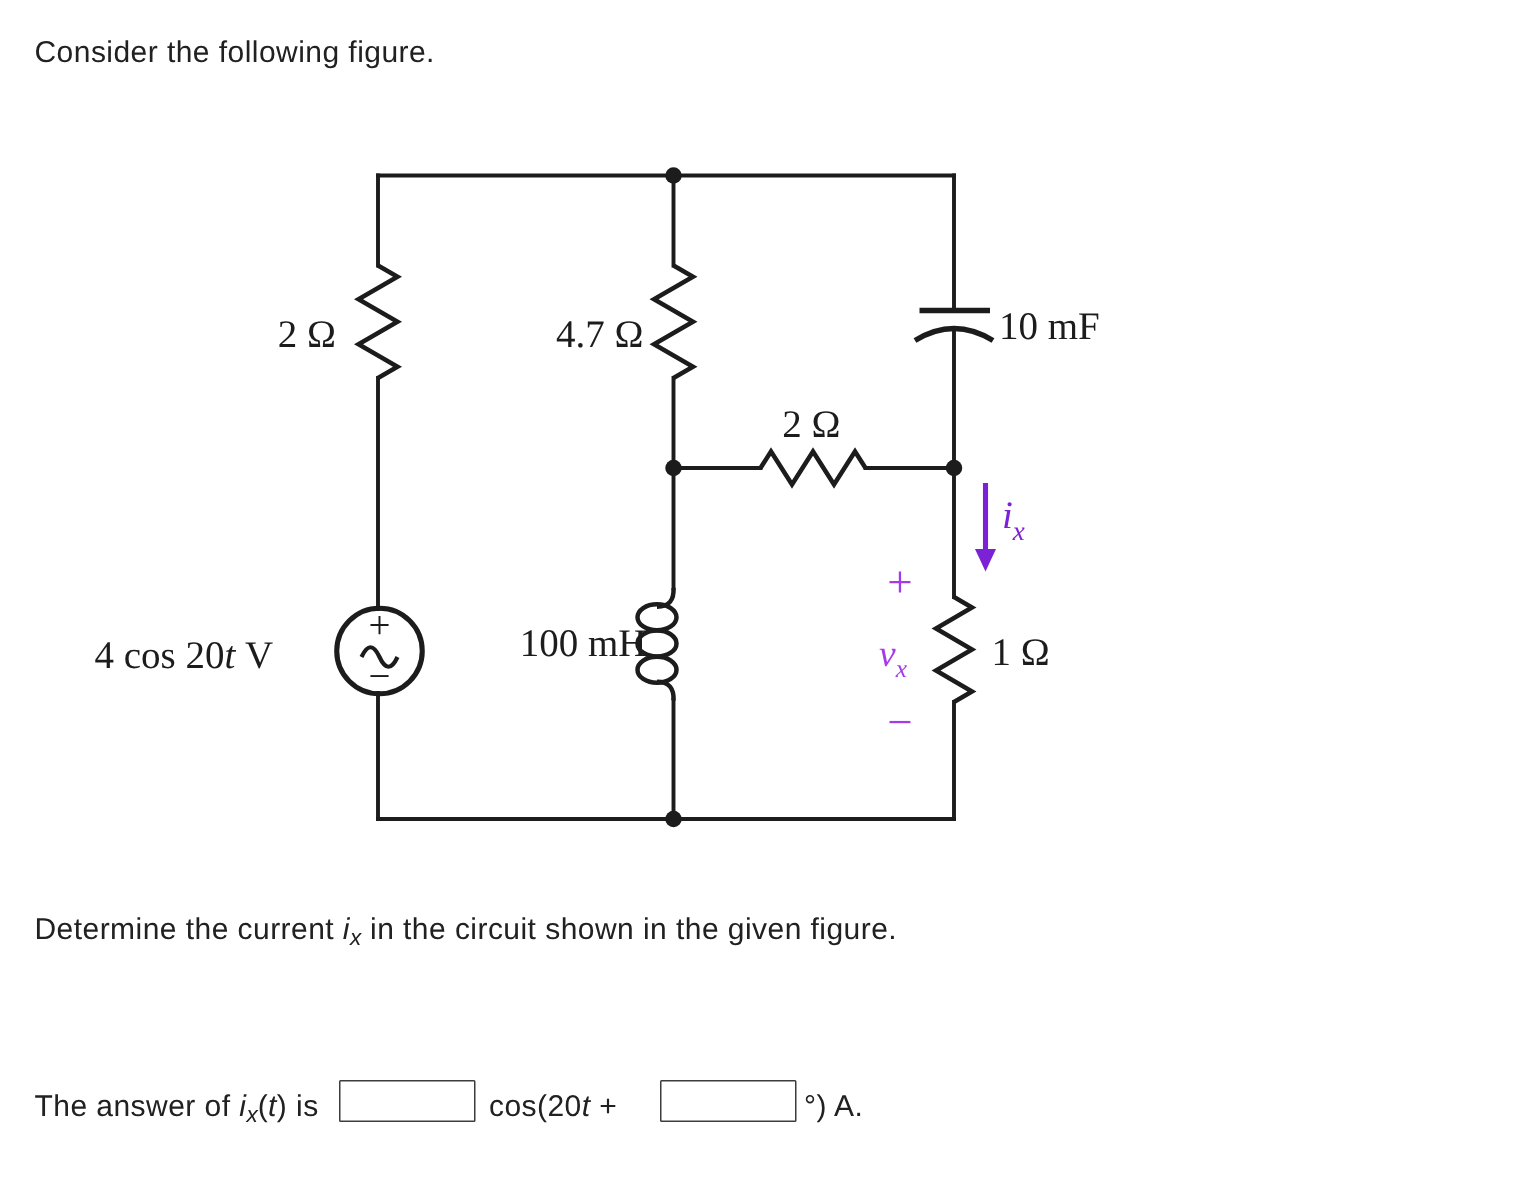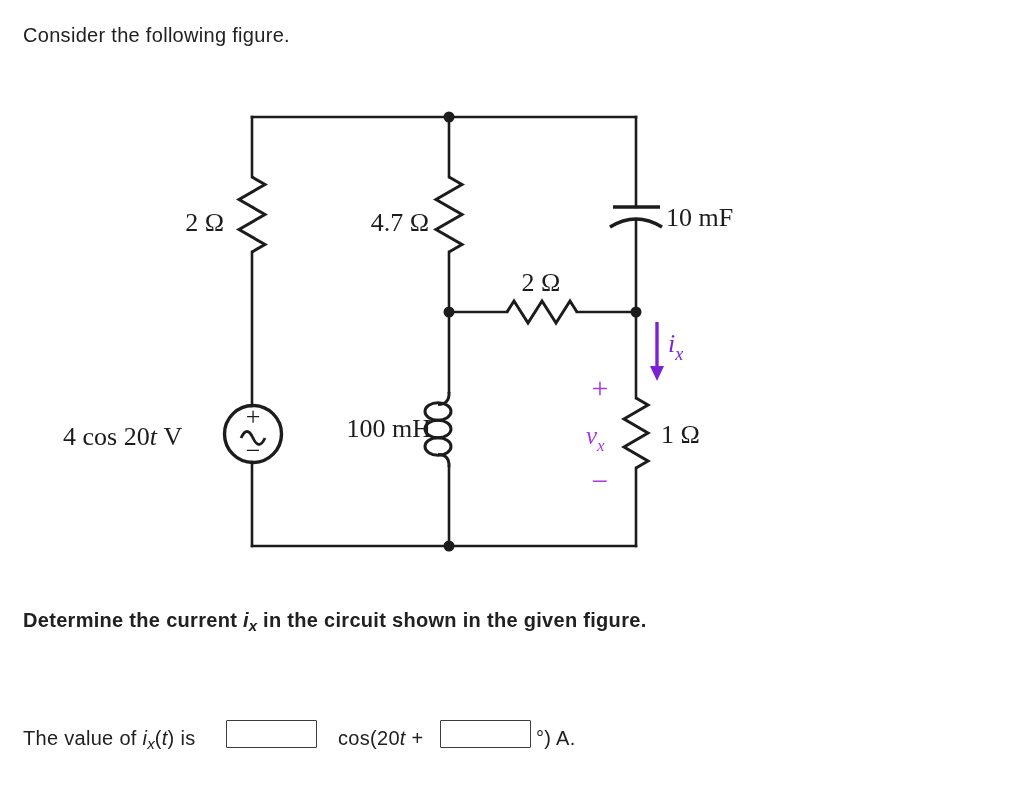--- a/index.html
+++ b/index.html
@@ -116,28 +116,28 @@
       <text x="668" y="352" fill="#7c22d6" font-family="Liberation Serif, serif"><tspan font-style="italic" font-size="26">i</tspan><tspan font-style="italic" font-size="18" dy="8">x</tspan></text>
     </g>
 
     <g>
       <text x="600" y="398" text-anchor="middle" fill="#a53ae8" font-family="Liberation Serif, serif" font-size="30">+</text>
       <text x="586" y="444" fill="#a53ae8" font-family="Liberation Serif, serif"><tspan font-style="italic" font-size="25">v</tspan><tspan font-style="italic" font-size="17" dy="7">x</tspan></text>
       <text x="600" y="491" text-anchor="middle" fill="#a53ae8" font-family="Liberation Serif, serif" font-size="30">−</text>
     </g>
   </svg>
 
-  <div class="uitext" style="left:23px; top:609px;font-weight:bold;"><span>Determine the current </span><span class="ivar">i</span><span class="sub">x</span><span> in the circuit shown in the given figure.</span></div>
+  <div class="uitext" style="left:23px; top:609px;"><span>Determine the current </span><span class="ivar">i</span><span class="sub">x</span><span> in the circuit shown in the given figure.</span></div>
 
 
   <div>
-    <div class="uitext" style="left:23px; top:727px;"><span>The value of </span><span class="ivar">i</span><span class="sub">x</span><span>(</span><span class="ivar">t</span><span>) is</span></div>
+    <div class="uitext" style="left:23px; top:727px;"><span>The answer of </span><span class="ivar">i</span><span class="sub">x</span><span>(</span><span class="ivar">t</span><span>) is</span></div>
 
     <input type="text" class="answer-input" style="left: 226px; top: 720px;" value="">
 
-    <div class="uitext" style="left:338px; top:727px;"><span>cos(20</span><span class="ivar">t</span><span> + </span></div>
+    <div class="uitext" style="left:326px; top:727px;"><span>cos(20</span><span class="ivar">t</span><span> + </span></div>
 
     <input type="text" class="answer-input" style="left: 440px; top: 720px;" value="">
 
     <div class="uitext" style="left:536px; top:727px;">°) A.</div>
   </div>
 
 </div>
 
 </body></html>

